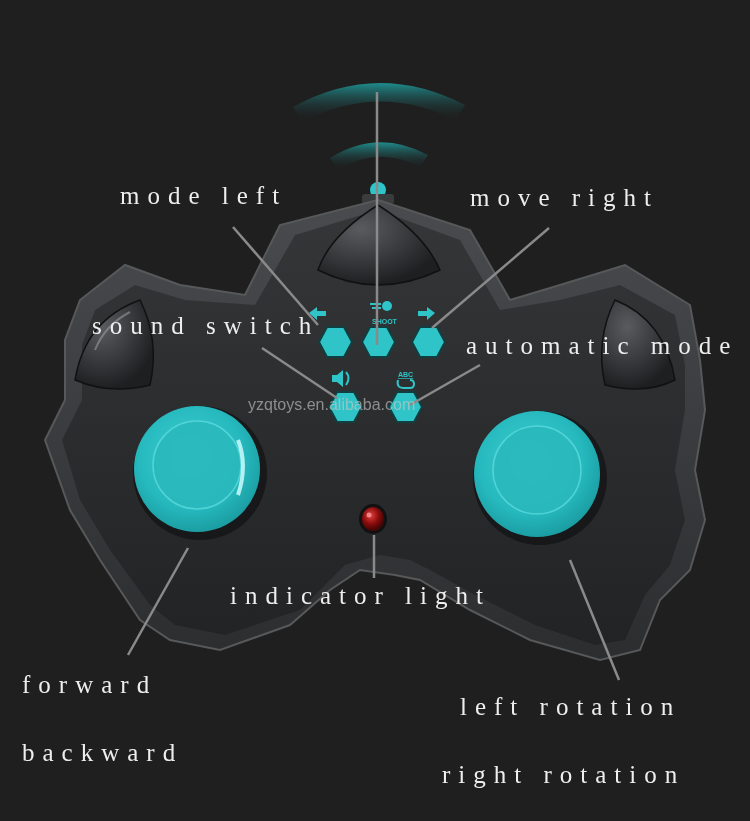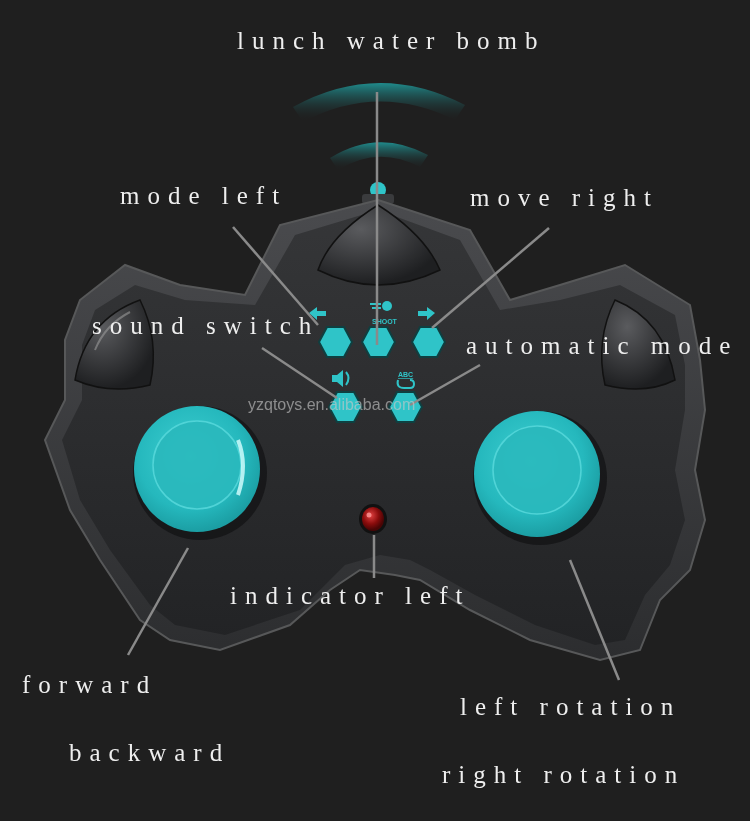--- a/index.html
+++ b/index.html
@@ -116,23 +116,22 @@
       <line x1="262" y1="348" x2="337" y2="398"></line>
       <line x1="480" y1="365" x2="410" y2="405"></line>
       <line x1="374" y1="535" x2="374" y2="578"></line>
       <line x1="188" y1="548" x2="128" y2="655"></line>
       <line x1="570" y1="560" x2="619" y2="680"></line>
     </g>
   </svg>
 
   <div class="watermark">yzqtoys.en.alibaba.com</div>
 
-  <div class="label" style="left:237px;top:28px;">lunch water bomb</div>
   <div class="label" style="left:120px;top:183px;">mode left</div>
   <div class="label" style="left:470px;top:185px;">move right</div>
   <div class="label" style="left:56px;top:313px;margin-left:36px;">sound switch</div>
   <div class="label" style="left:466px;top:333px;">automatic mode</div>
-  <div class="label" style="left:230px;top:583px;">indicator left</div>
+  <div class="label" style="left:230px;top:583px;">indicator light</div>
   <div class="label" style="left:22px;top:672px;">forward</div>
-  <div class="label" style="left:22px;top:740px;margin-left:47px;">backward</div>
+  <div class="label" style="left:22px;top:740px;">backward</div>
   <div class="label" style="left:460px;top:694px;">left rotation</div>
   <div class="label" style="left:442px;top:762px;text-align:center;">right rotation</div>
 </div>
 
 </body></html>

